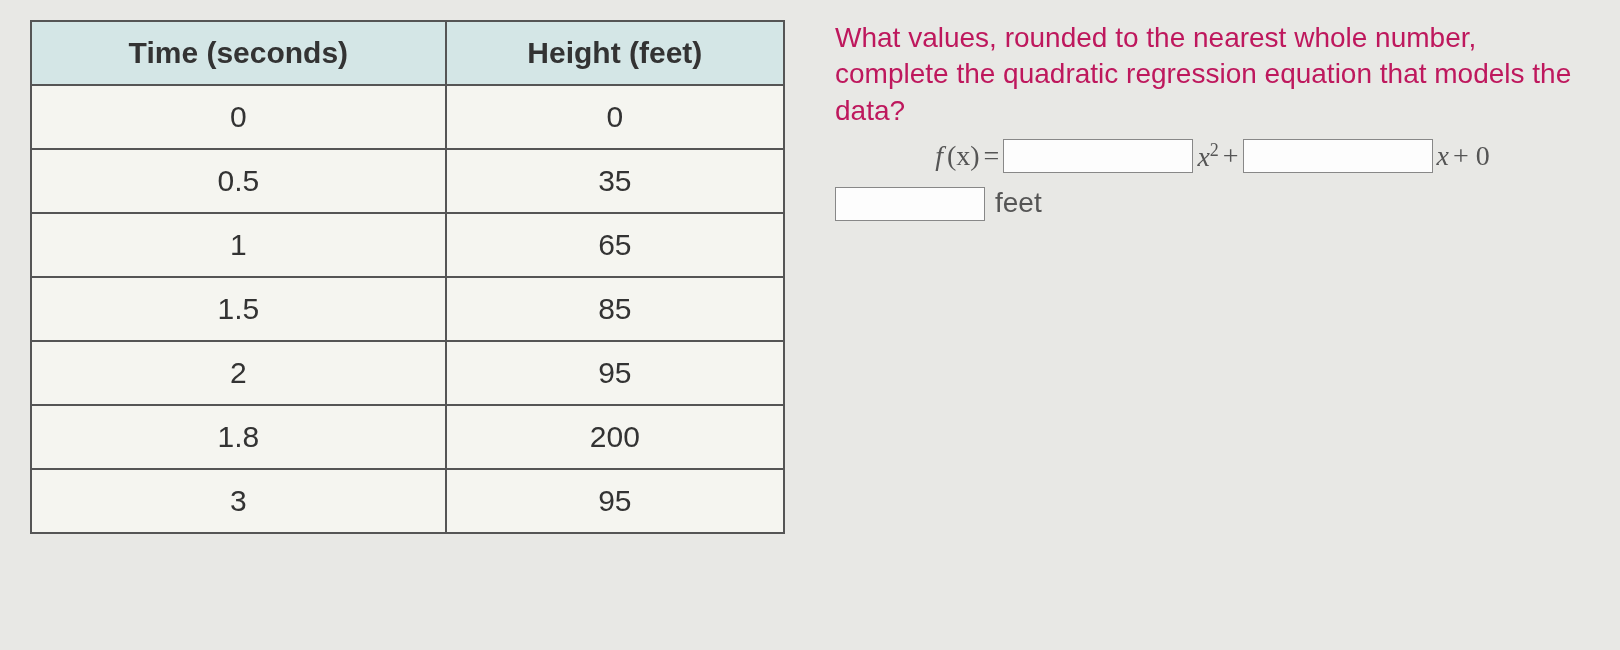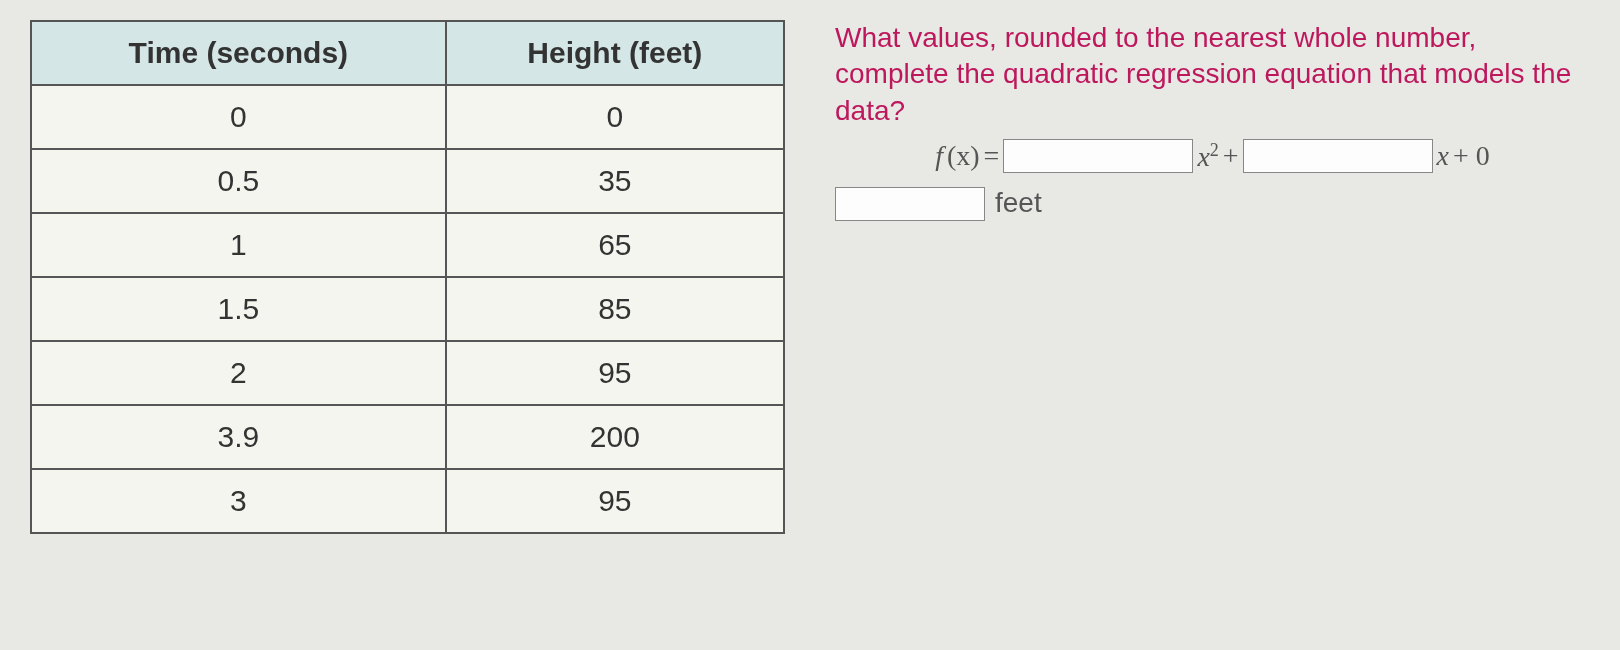--- a/index.html
+++ b/index.html
@@ -140,21 +140,21 @@
         </tr>
       <tr>
           <td>1.5</td>
           <td>85</td>
         </tr>
       <tr>
           <td>2</td>
           <td>95</td>
         </tr>
       <tr>
-          <td>3.9</td>
+          <td>1.8</td>
           <td>200</td>
         </tr>
       <tr>
           <td>3</td>
           <td>95</td>
         </tr>
     </tbody>
   </table>
 </div>
 

